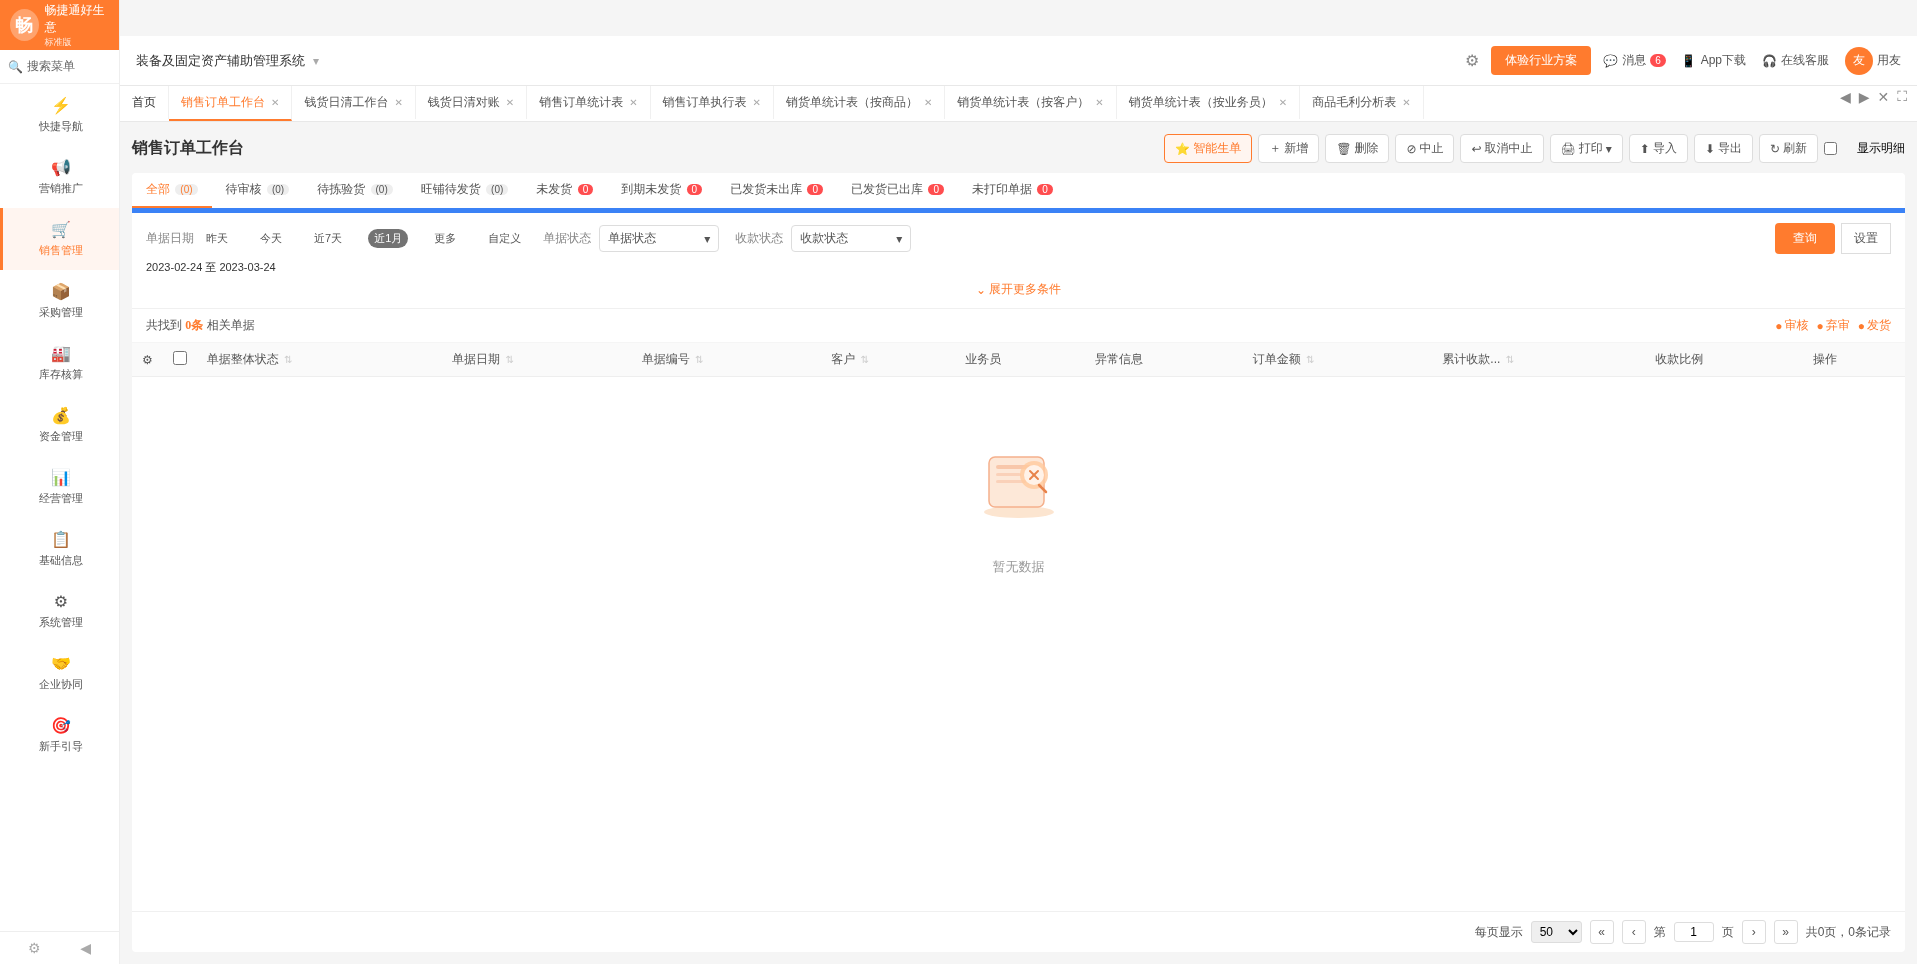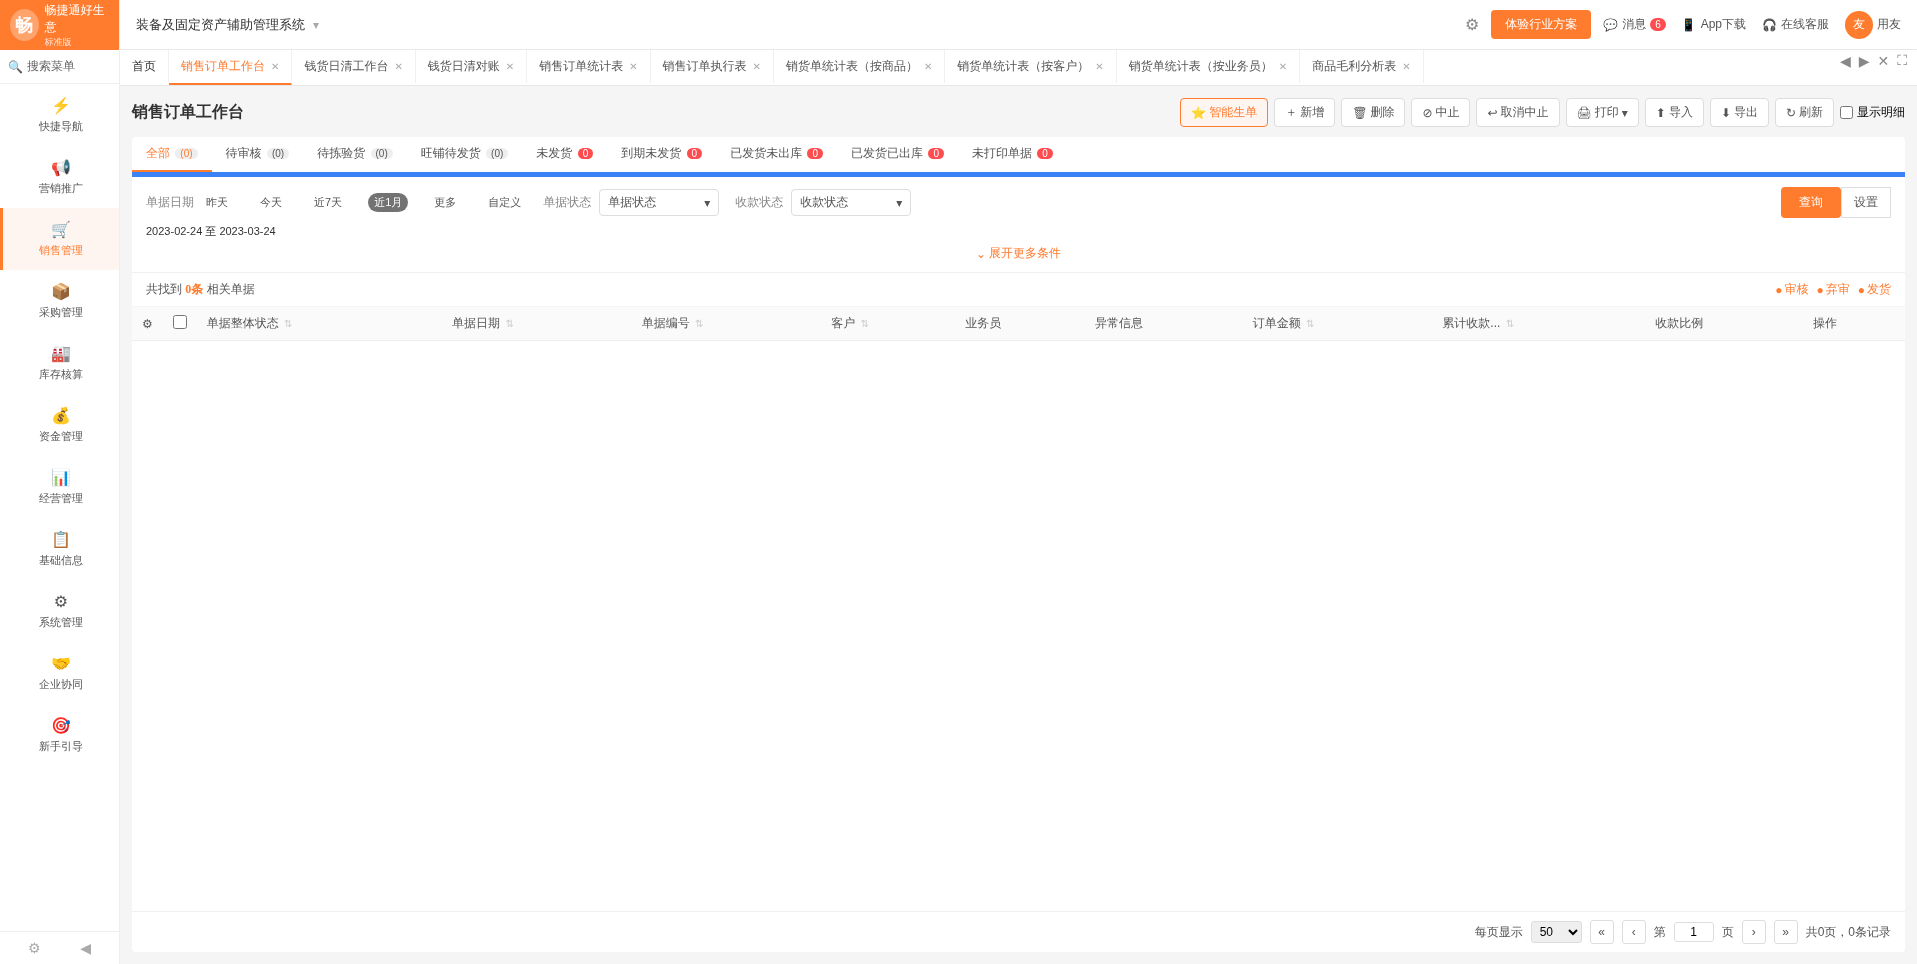--- a/index.html
+++ b/index.html
@@ -15,21 +15,21 @@
     .sidebar-item { padding: 12px 8px; display: flex; flex-direction: column; align-items: center; gap: 4px; cursor: pointer; color: #555; font-size: 11px; border-left: 3px solid transparent; }
     .sidebar-item.active { background: #fff5f0; color: #ff7b2e; border-left-color: #ff7b2e; }
     .sidebar-item-icon { font-size: 16px; }
     .sidebar-bottom { padding: 8px; display: flex; justify-content: space-around; border-top: 1px solid #eee; }
     .sidebar-bottom-btn { cursor: pointer; color: #aaa; font-size: 14px; }
 
     
     .main { flex: 1; display: flex; flex-direction: column; overflow: hidden; }
 
     
-    .topbar { height: 50px; background: #fff; border-bottom: 1px solid #e8e8e8; display: flex; align-items: center; padding: 0 16px; gap: 12px; flex-shrink: 0; }
+    .topbar { height: 50px; background: #fff; border-bottom: 1px solid #e8e8e8; display: flex; align-items: center; padding: 0 16px; gap: 12px; flex-shrink: 0; margin-top: 36px; }
     .topbar-title { font-size: 13px; color: #333; flex: 1; display: flex; align-items: center; gap: 8px; }
     .topbar-arrow { color: #aaa; font-size: 12px; }
     .topbar-settings { color: #888; font-size: 16px; cursor: pointer; }
     .topbar-solution-btn { background: #ff7b2e; color: #fff; border: none; padding: 6px 14px; border-radius: 4px; cursor: pointer; font-size: 12px; }
     .topbar-right { display: flex; align-items: center; gap: 16px; margin-left: auto; }
     .topbar-right-item { display: flex; align-items: center; gap: 4px; color: #555; font-size: 12px; cursor: pointer; }
     .badge { background: #ff4d4f; color: #fff; border-radius: 10px; padding: 1px 5px; font-size: 10px; }
     .user-avatar { width: 28px; height: 28px; background: #ff7b2e; border-radius: 50%; display: flex; align-items: center; justify-content: center; color: #fff; font-size: 12px; }
 
     
@@ -60,21 +60,21 @@
     .filters-area { background: #fff; padding: 10px 14px; border-bottom: 1px solid #f0f0f0; }
     .filter-row { display: flex; align-items: center; gap: 16px; flex-wrap: wrap; }
     .filter-item { display: flex; align-items: center; gap: 6px; font-size: 12px; color: #555; }
     .filter-label { white-space: nowrap; color: #888; }
     .filter-date-range { font-size: 11px; color: #333; }
     .filter-date-quick { display: flex; gap: 20px; align-items: center; }
     .filter-date-btn { padding: 2px 6px; border-radius: 3px; cursor: pointer; color: #555; font-size: 11px; }
     .filter-date-btn.active { background: #737373; color: #fff; border-radius: 10px; }
     .filter-select { border: 1px solid #ddd; border-radius: 4px; padding: 4px 8px; min-width: 120px; font-size: 12px; color: #555; cursor: pointer; display: flex; align-items: center; justify-content: space-between; gap: 4px; }
     .expand-btn { color: #ff7b2e; cursor: pointer; font-size: 12px; display: flex; align-items: center; gap: 3px; }
-    .filter-actions { display: flex; margin-left: auto; }
+    .filter-actions { display: flex; gap: 6px; margin-left: auto; }
     .query-btn { background: #ff7b2e; color: #fff; border: none; padding: 6px 18px; border-radius: 4px; cursor: pointer; font-size: 12px; }
     .set-btn { background: #fff; color: #555; border: 1px solid #ddd; padding: 6px 12px; border-radius: 0; cursor: pointer; font-size: 12px; }
     .table-toolbar { padding: 8px 14px; display: flex; align-items: center; justify-content: space-between; border-bottom: 1px solid #f5f5f5; }
     .table-summary { font-size: 12px; color: #555; }
     .table-summary strong { color: #ff7b2e; font-family: Liberation Serif, serif; }
     .table-actions { display: flex; gap: 8px; }
     .table-action-btn { font-size: 12px; color: #555; cursor: pointer; display: flex; align-items: center; gap: 2px; }
     .table-action-btn.orange { color: #ff7b2e; }
 
     .data-table { width: 100%; border-collapse: collapse; font-size: 12px; }
@@ -273,21 +273,21 @@
           <span>导入</span>
         </button>
         <button class="btn">
           <span>⬇</span>
           <span>导出</span>
         </button>
         <button class="btn">
           <span>↻</span>
           <span>刷新</span>
         </button>
-        <label style="display:flex;align-items:center;gap:4px;font-size:12px;cursor:pointer;">
+        <label style="display:flex;align-items:center;gap:20px;font-size:12px;cursor:pointer;">
           <input type="checkbox" style="">
           <span>显示明细</span>
         </label>
       </div>
     </div>
 
     <div style="background:#fff;flex:1;display:flex;flex-direction:column;overflow:hidden;border-radius:4px;">
 
       <div class="filter-tabs">
         <div class="filter-tab active">
@@ -438,20 +438,37 @@
               </th>
               <th>
                 <span>操作</span>
               </th>
             </tr>
           </thead>
           <tbody>
           </tbody>
         </table>
 
+        <div class="empty-state">
+          <div class="empty-icon">
+            <svg width="100" height="90" viewBox="0 0 100 90">
+              <ellipse cx="50" cy="75" rx="35" ry="6" fill="#fce5d0"></ellipse>
+              <rect x="20" y="20" width="55" height="50" rx="6" fill="#fde8d8" stroke="#f5b08c" stroke-width="1.5"></rect>
+              <rect x="27" y="28" width="35" height="4" rx="2" fill="#f5b08c" opacity="0.6"></rect>
+              <rect x="27" y="36" width="25" height="3" rx="1.5" fill="#f5b08c" opacity="0.4"></rect>
+              <rect x="27" y="43" width="30" height="3" rx="1.5" fill="#f5b08c" opacity="0.4"></rect>
+              <circle cx="65" cy="38" r="14" fill="#ffc99e" opacity="0.8"></circle>
+              <circle cx="65" cy="38" r="10" fill="#fff5ee" opacity="0.9"></circle>
+              <line x1="61" y1="34" x2="69" y2="42" stroke="#e8834a" stroke-width="2" stroke-linecap="round"></line>
+              <line x1="69" y1="34" x2="61" y2="42" stroke="#e8834a" stroke-width="2" stroke-linecap="round"></line>
+              <line x1="70" y1="48" x2="77" y2="55" stroke="#e8834a" stroke-width="2.5" stroke-linecap="round"></line>
+            </svg>
+          </div>
+          <div class="empty-text">暂无数据</div>
+        </div>
       </div>
 
       <div class="pagination">
         <span>每页显示</span>
         <select class="page-size-select">
           <option>10</option>
           <option>20</option>
           <option selected="">50</option>
           <option>100</option>
         </select>

